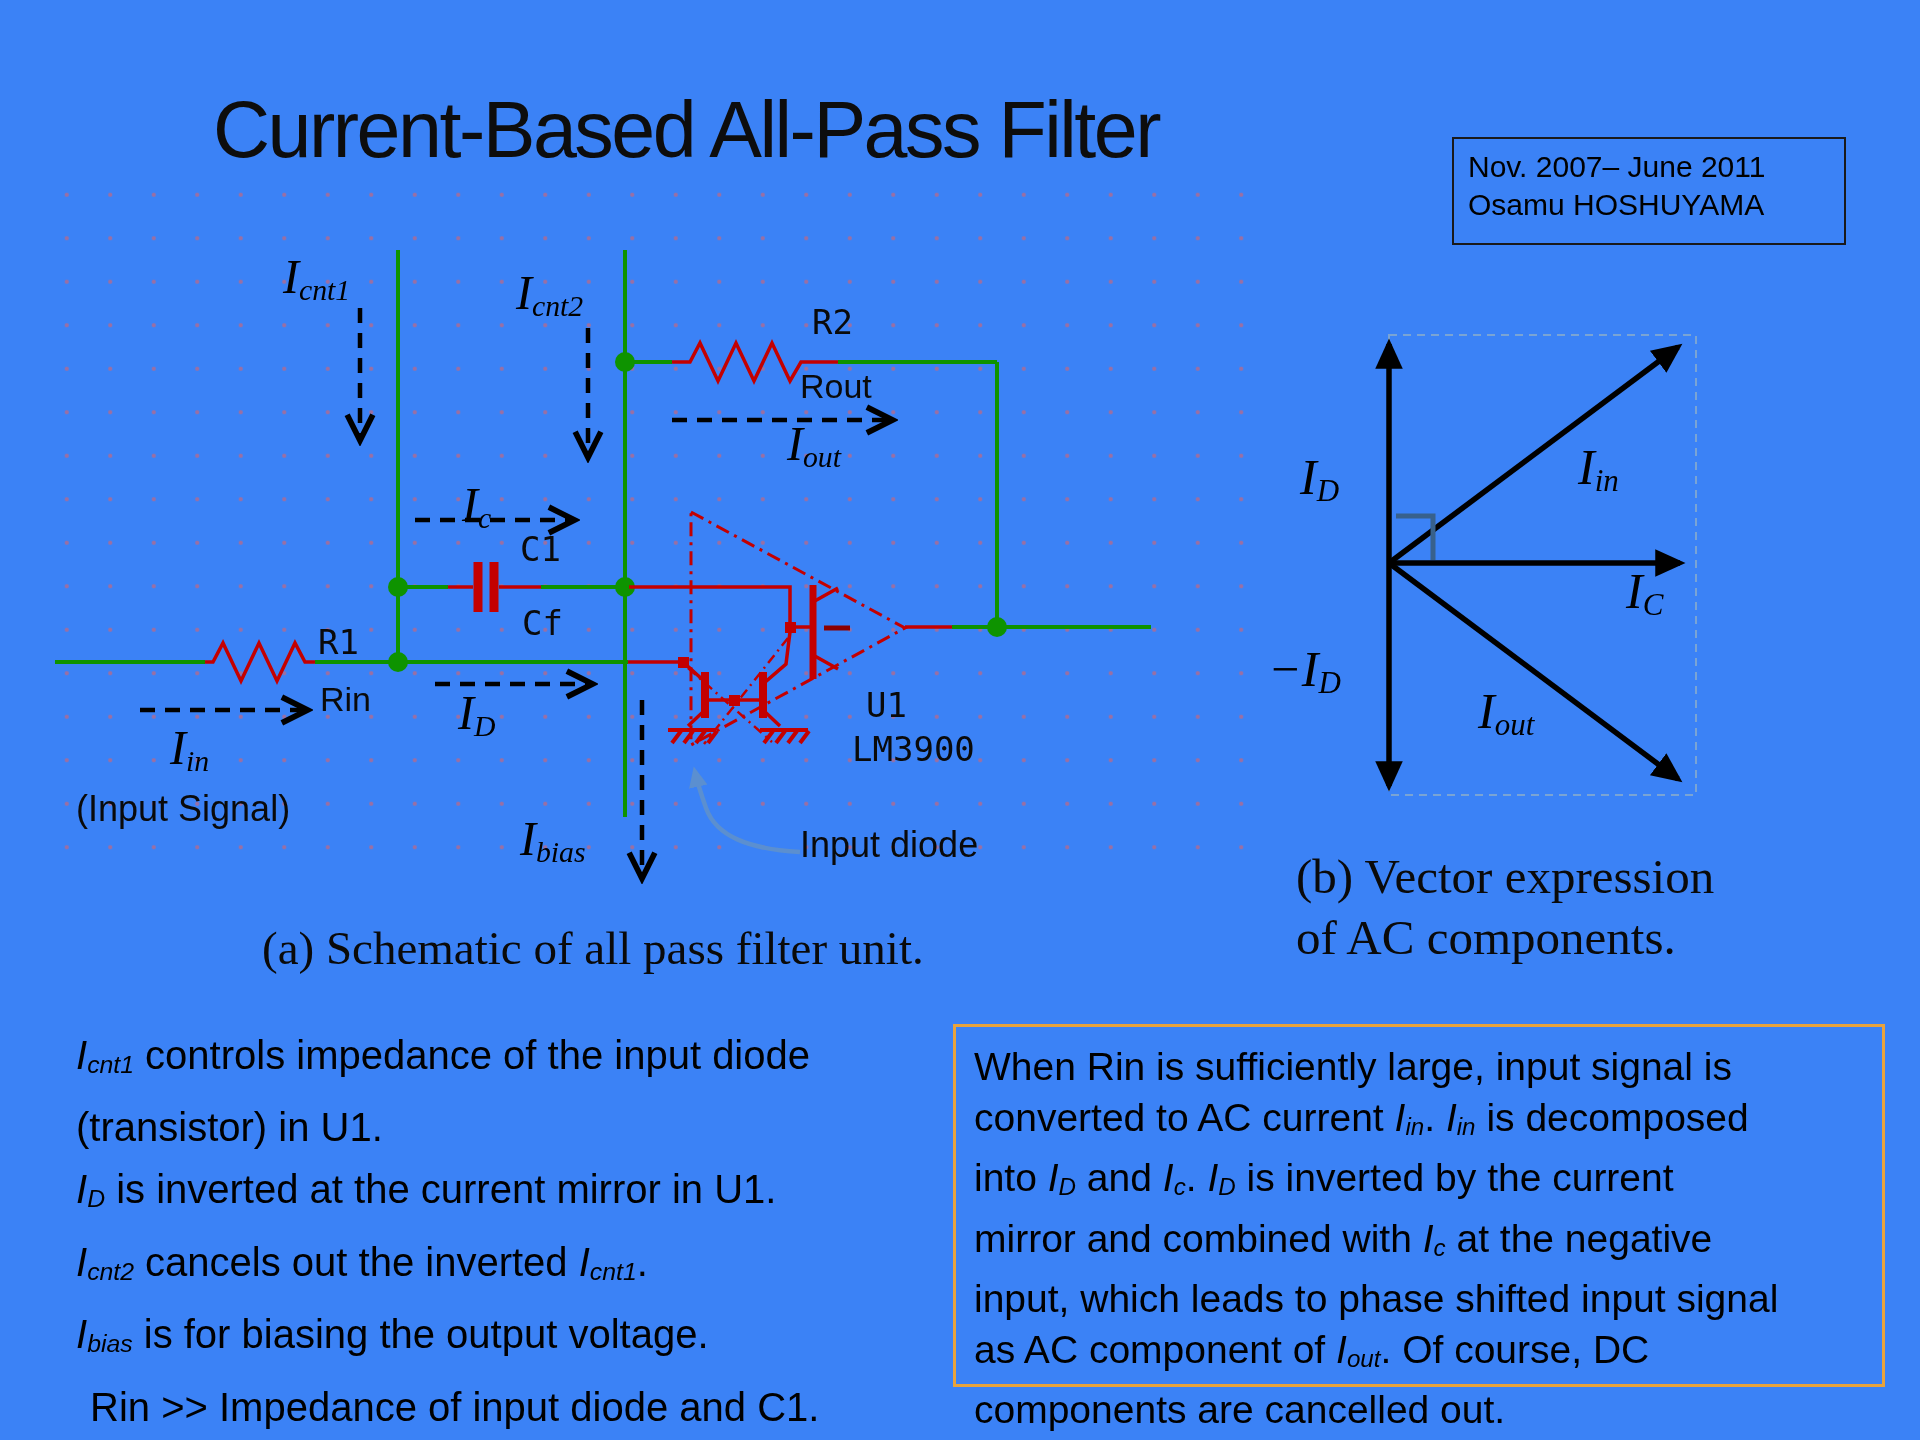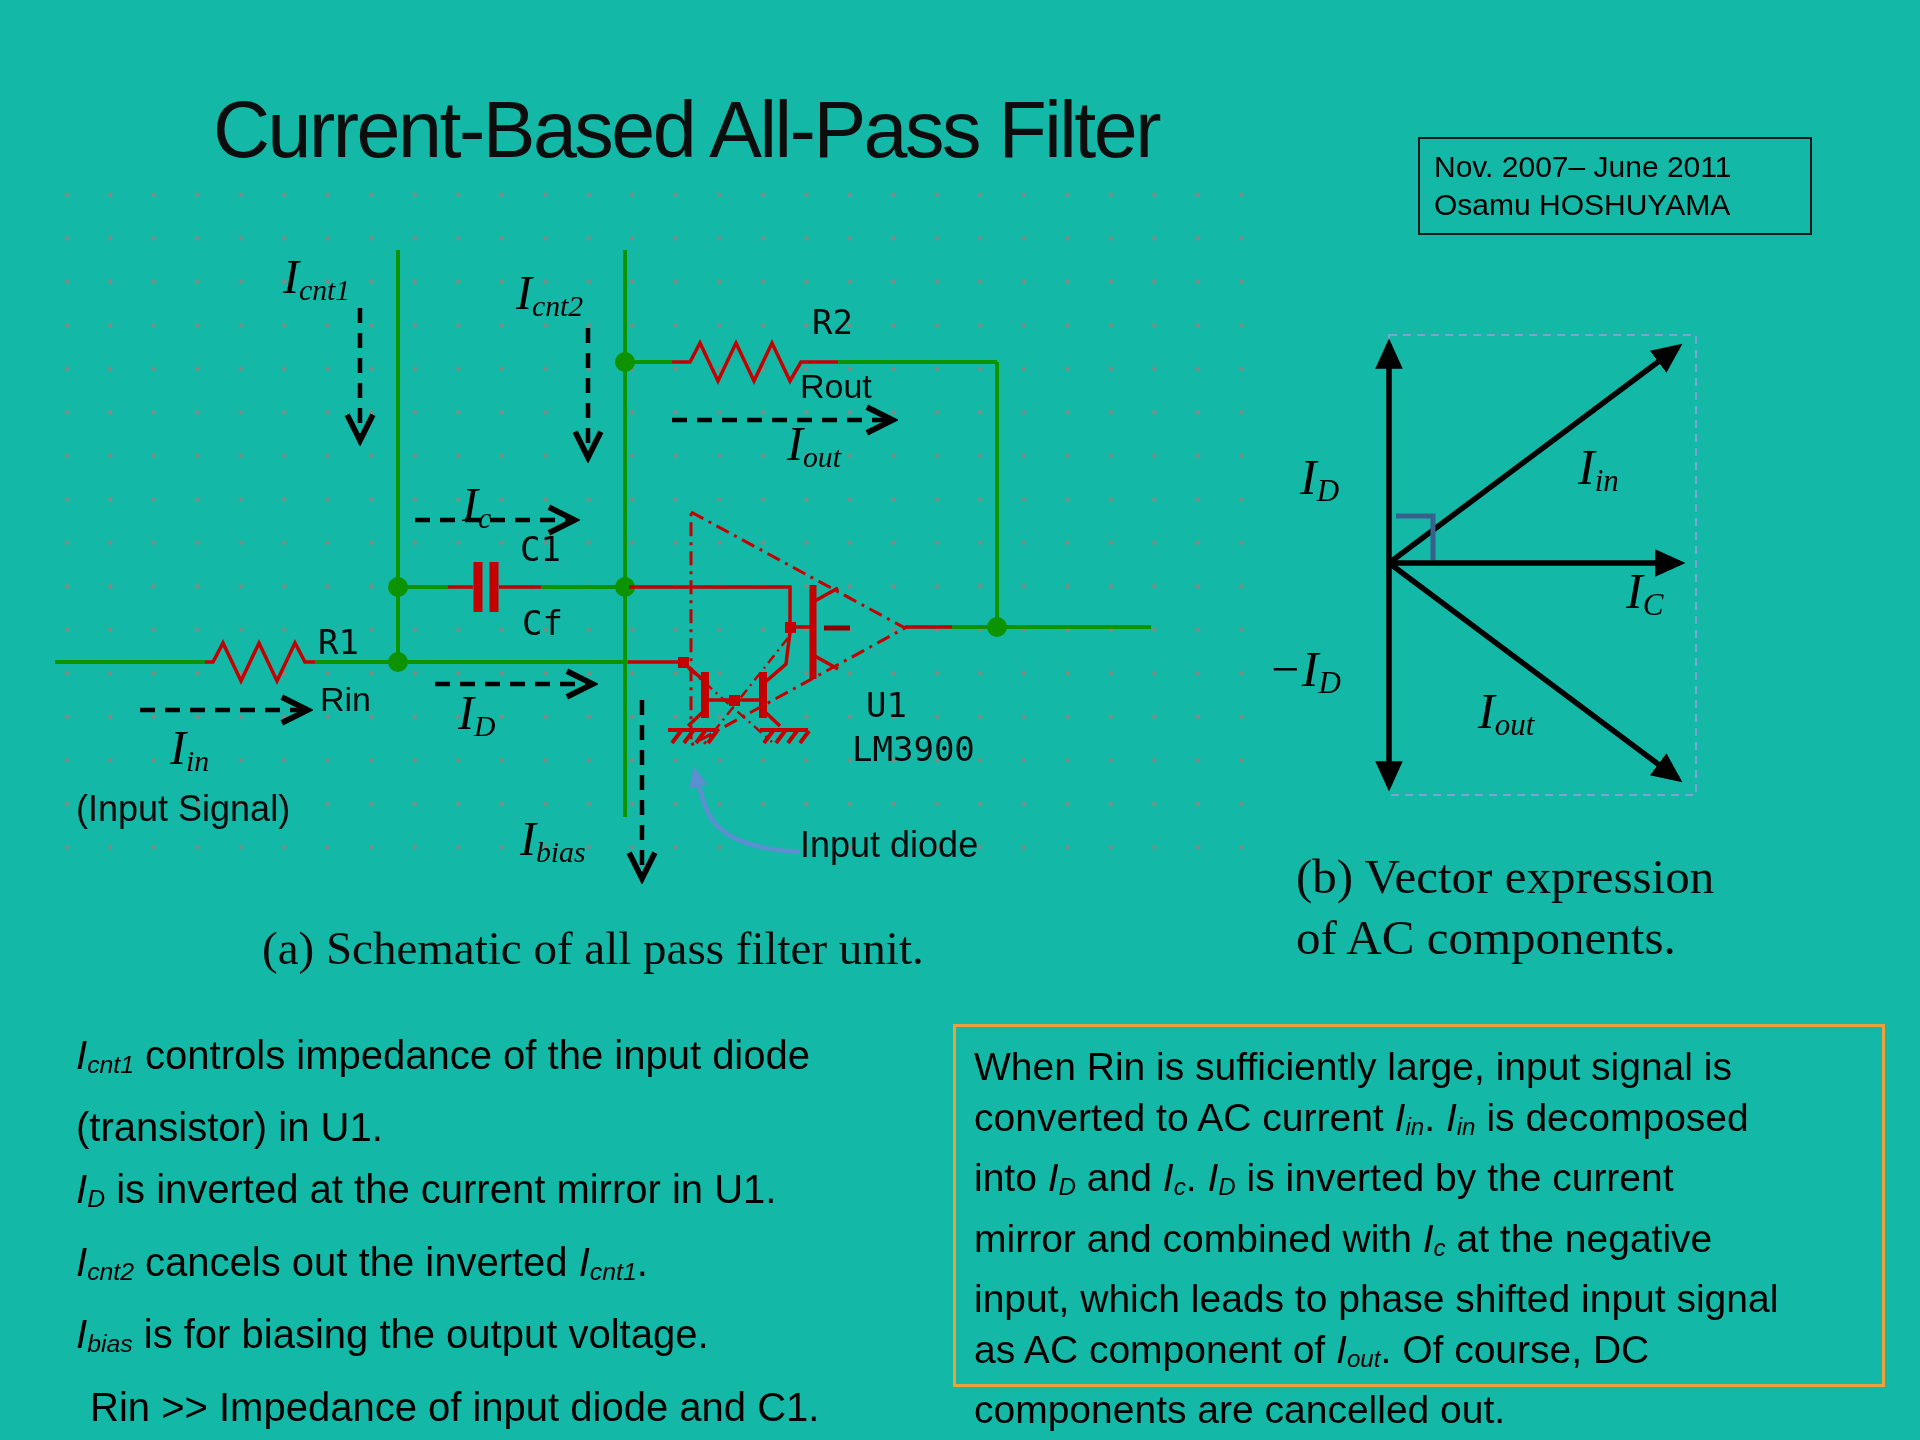--- a/index.html
+++ b/index.html
@@ -1,31 +1,31 @@
 <!DOCTYPE html>
 <html style="--wire-green: #0e9300; --component-red: #c40000; --dark-red: #8b0000; --box-border: #e8a33d; --annotation-blue: #5b8fd0; --vector-blue: #38618c; --dash-rect-blue: #7aa4d4;"><head>
 <meta charset="utf-8">
 <style>
   html,body{margin:0;padding:0;background:#ffffff;}
-  .page{position:relative;width:1920px;height:1440px;background:#14b8a6;overflow:hidden;
+  .page{position:relative;width:1920px;height:1440px;background:#3b82f6;overflow:hidden;
         font-family:"Liberation Sans",sans-serif;color:#000;}
   .abs{position:absolute;}
   .nowrap{white-space:nowrap;}
 
   
   .grid-dots{left:36px;top:168px;width:1214px;height:692px;
     background-image:radial-gradient(circle, rgba(232,96,96,.55) 1.7px, rgba(232,96,96,0) 2.4px);
     background-size:43.5px 43.5px;background-position:9px 5px;}
 
   
   .title{left:213px;top:84px;font-size:79px;letter-spacing:-2.5px;color:#0d0d0d;}
 
   
-  .credit{left:1418px;top:137px;width:376px;border:2.5px solid #1a1a1a;
-    padding:9px 0 9px 14px;font-size:30px;line-height:38px;}
+  .credit{left:1452px;top:137px;width:376px;border:2.5px solid #1a1a1a;
+    padding:9px 0 19px 14px;font-size:30px;line-height:38px;}
 
   
   .cur{font-family:"Liberation Serif","DejaVu Serif",serif;font-size:48px;line-height:1;}
   .vlab{font-family:"Liberation Serif","DejaVu Serif",serif;font-size:50px;line-height:1;}
   .cur .it,.vlab .it{font-style:italic;}
   .cur .sb,.vlab .sb{font-size:0.62em;vertical-align:-0.22em;font-style:italic;}
 
   
   .des{font-family:"DejaVu Sans Mono",monospace;font-size:34px;line-height:1;color:#0a0a0a;}
   .slab{font-size:34px;line-height:1;color:#0a0a0a;}

